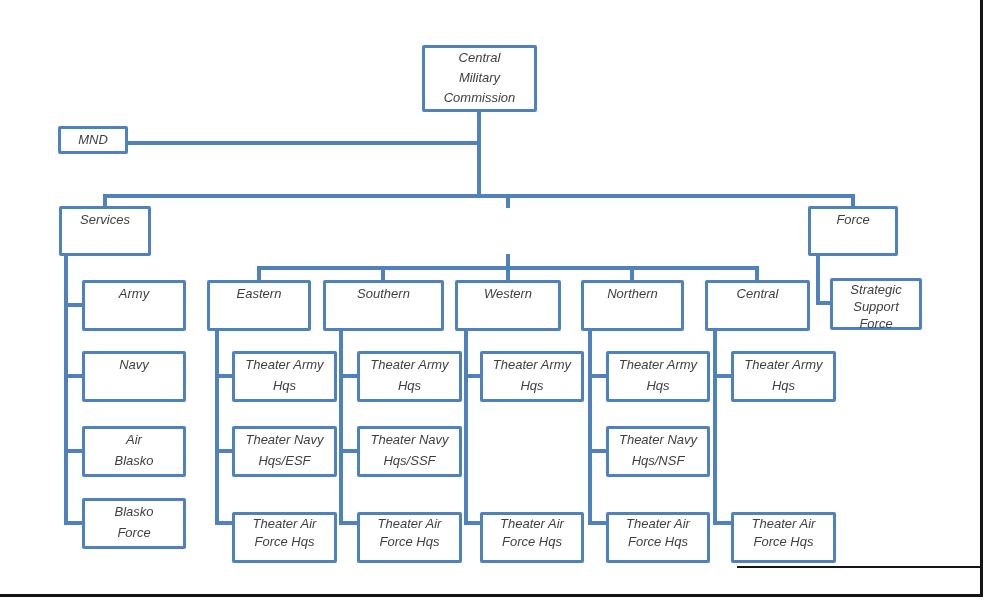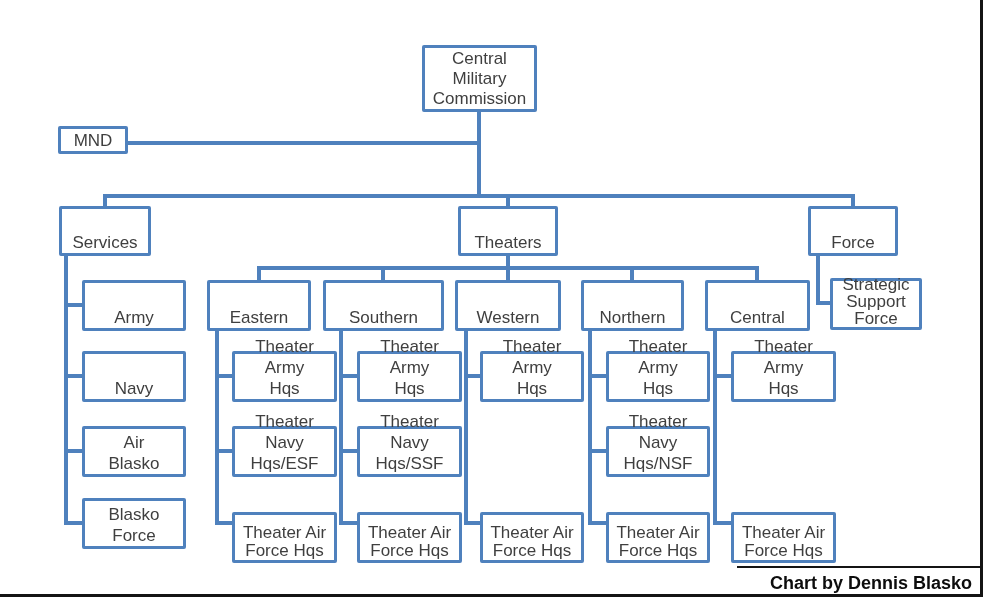--- a/index.html
+++ b/index.html
@@ -8,22 +8,22 @@
     --frame:#141414;
   }
   html,body{margin:0;padding:0;background:#fff;}
   .canvas{
     position:relative;width:985px;height:603px;background:#ffffff;
     font-family:"Liberation Sans",sans-serif;overflow:hidden;
   }
   .node{
     position:absolute;box-sizing:border-box;background:#ffffff;
     border:3px solid var(--blue);border-radius:2px;
-    display:flex;align-items:flex-end;justify-content:center;
-    color:var(--text);font-size:17px;line-height:21px;text-align:center;
+    display:flex;align-items:flex-start;justify-content:center;
+    color:var(--text);font-size:13px;line-height:21px;text-align:center;font-style:italic;
   }
   .node .lbl{white-space:pre-line;}
   .lh20{line-height:20px;}
   .lh18{line-height:18px;margin-top:14px;}
   .lh17{line-height:17px;}
   .line{position:absolute;background:var(--blue);}
   .rule{position:absolute;background:var(--frame);}
   .credit{
     position:absolute;top:573px;right:13px;
     font-size:18px;font-weight:bold;color:#0d0d0d;letter-spacing:0px;
@@ -86,23 +86,20 @@
 Military
 Commission</span>
   </div>
   <div class="node" style="left:58px;top:126px;width:70px;height:28px">
     <span class="lbl">MND</span>
   </div>
 
   <div class="node" style="left:59px;top:206px;width:92px;height:50px">
     <span class="lbl">Services</span>
   </div>
-  <div class="node" style="left:458px;top:206px;width:100px;height:50px">
-    <span class="lbl">Theaters</span>
-  </div>
   <div class="node" style="left:808px;top:206px;width:90px;height:50px">
     <span class="lbl">Force</span>
   </div>
 
   <div class="node" style="left:82px;top:280px;width:104px;height:51px">
     <span class="lbl">Army</span>
   </div>
   <div class="node" style="left:82px;top:351px;width:104px;height:51px">
     <span class="lbl">Navy</span>
   </div>
@@ -191,14 +188,13 @@
   </div>
   <div class="node lh18" style="left:731px;top:498px;width:105px;height:51px">
     <span class="lbl">Theater Air
 Force Hqs</span>
   </div>
 
   <div class="rule" style="left:737px;top:566px;width:246px;height:2px"></div>
   <div class="rule" style="left:980px;top:0px;width:3px;height:597px"></div>
   <div class="rule" style="left:0px;top:594px;width:983px;height:3px"></div>
 
-  <div class="credit">Chart by Dennis Blasko</div>
 </div>
 
 </body></html>

